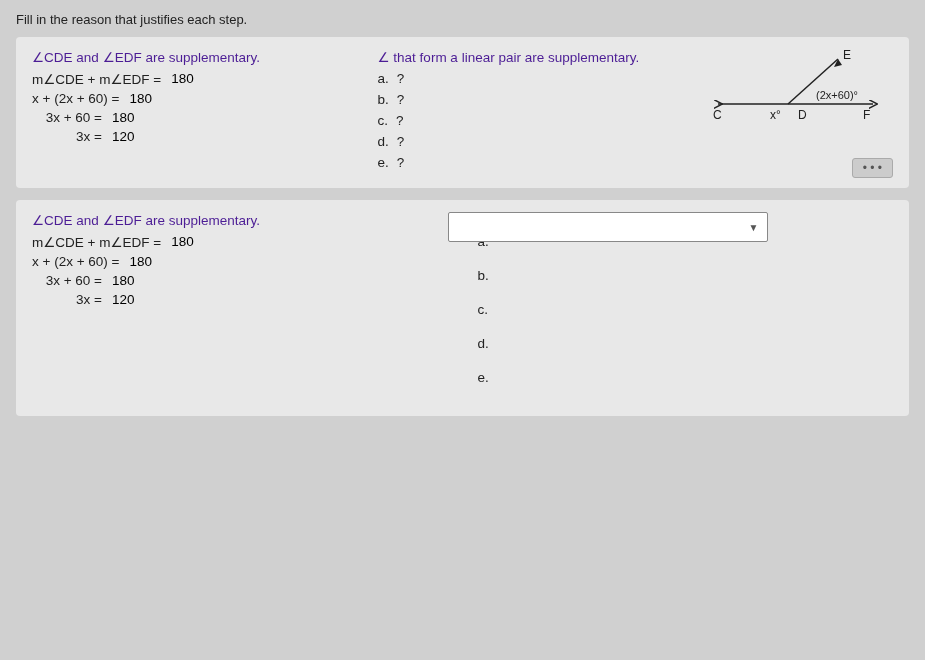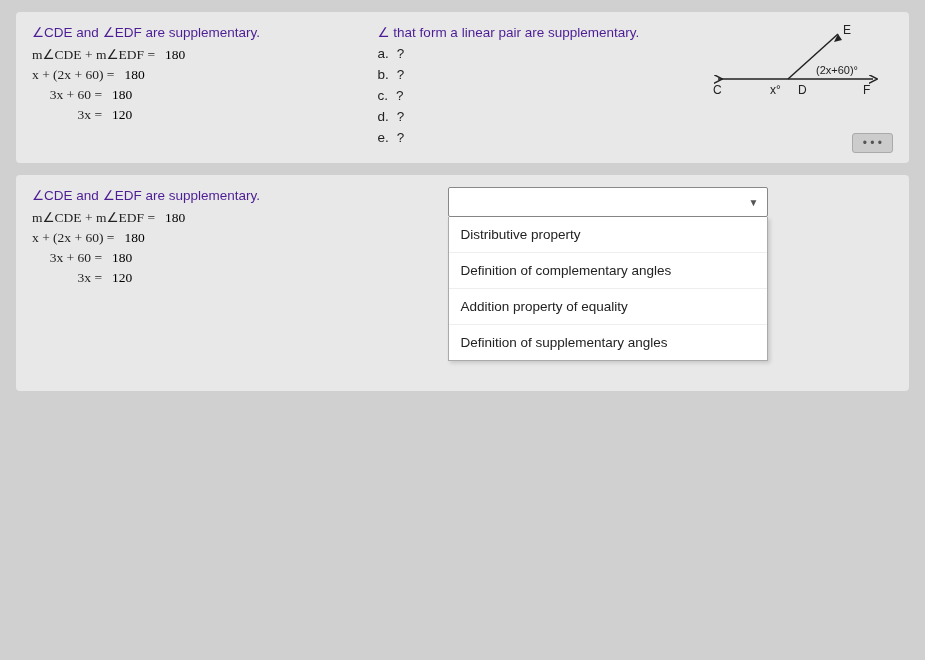--- a/index.html
+++ b/index.html
@@ -41,24 +41,23 @@
       padding-left: 30px;
     }
     .top-right {
       width: 200px;
       display: flex;
       flex-direction: column;
       align-items: center;
     }
     .math-row {
       display: flex;
-      align-items: flex-end;
+      align-items: flex-start;
       margin-bottom: 4px;
       white-space: nowrap;
-      font-family: Liberation Serif, serif;
     }
     .math-statement {
       font-size: 13.5px;
       color: #4c1d95;
       margin-bottom: 6px;
     }
     .math-label {
       font-size: 13.5px;
       color: #222;
       min-width: 70px;
@@ -169,20 +168,21 @@
     }
     
     .svg-diagram {
       margin-top: 0;
     }
   </style>
 </head>
 <body>
 <div class="main-container">
 
+  <div class="instruction">Fill in the reason that justifies each step.</div>
 
   <div class="top-section">
     <div class="top-left">
       <div class="math-statement">
         <span>∠CDE and ∠EDF are supplementary.</span>
       </div>
       <div class="math-row">
         <span class="math-label">m∠CDE + m∠EDF =</span>
         <span class="math-eq">180</span>
       </div>
@@ -286,26 +286,20 @@
         <span>∠ that form a linear pair are supplementary.</span>
       </div>
 
       <div class="step-row-bottom">
         <span class="step-letter">a.</span>
         <div class="dropdown-container">
           <div class="dropdown-selected">
             <span></span>
             <span class="dropdown-arrow">▼</span>
           </div>
-          <div class="dropdown-menu">
-            <div class="dropdown-item">Distributive property</div>
-            <div class="dropdown-item">Definition of complementary angles</div>
-            <div class="dropdown-item">Addition property of equality</div>
-            <div class="dropdown-item">Definition of supplementary angles</div>
-          </div>
         </div>
       </div>
 
       <div class="step-row-bottom" style="margin-top:8px;">
         <span class="step-letter">b.</span>
       </div>
       <div class="step-row-bottom" style="margin-top:8px;">
         <span class="step-letter">c.</span>
       </div>
       <div class="step-row-bottom" style="margin-top:8px;">

